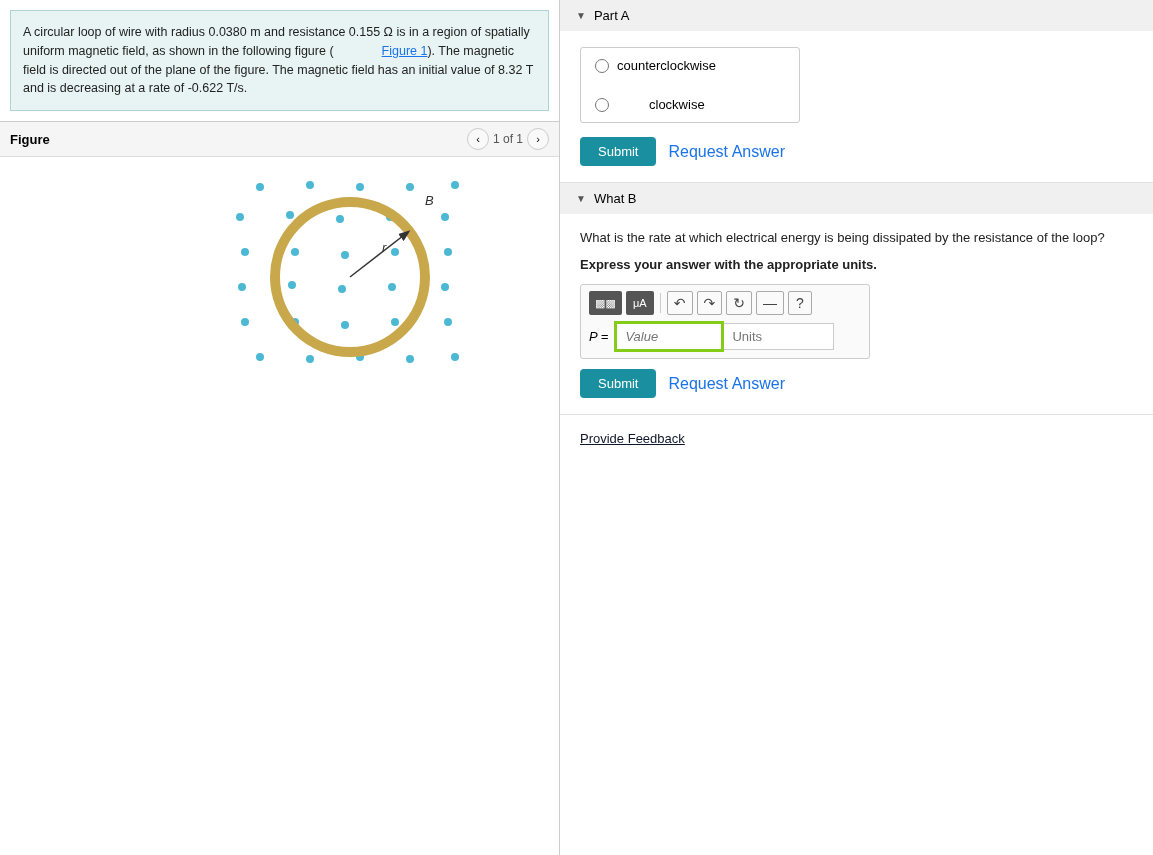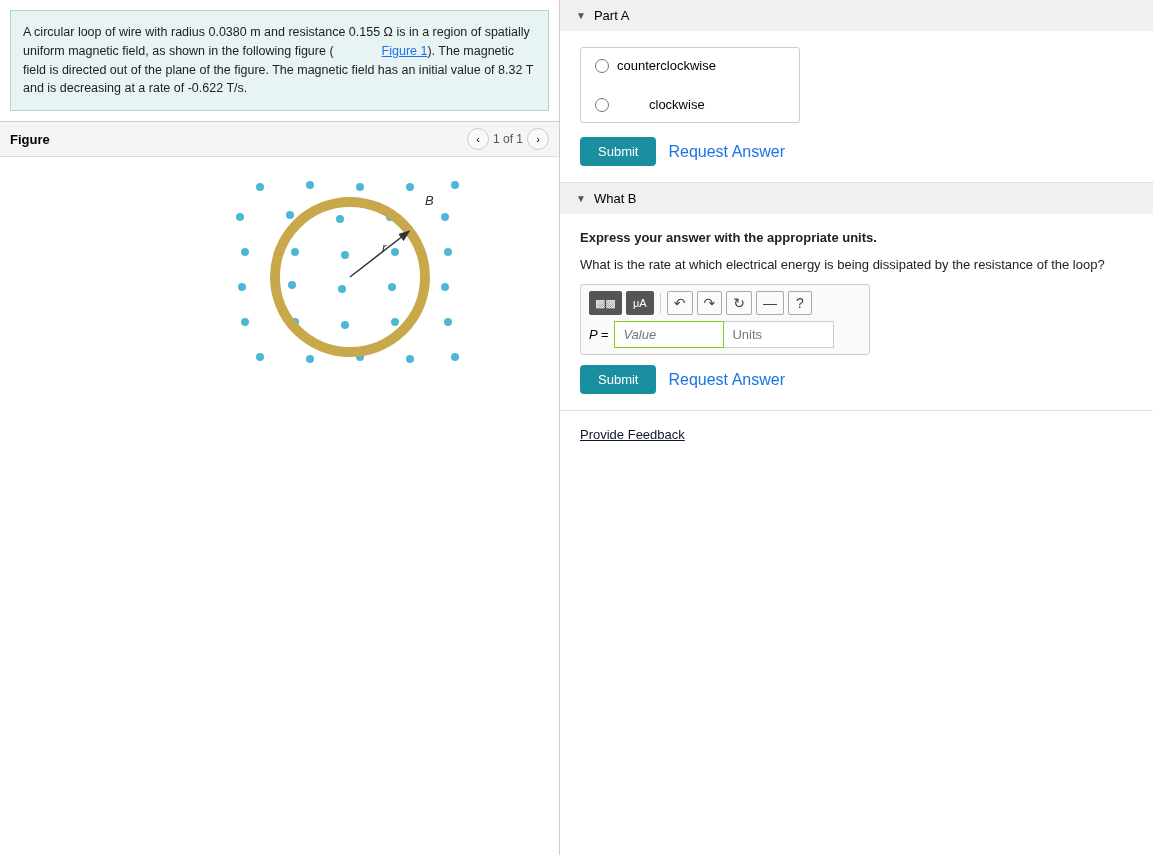--- a/index.html
+++ b/index.html
@@ -247,21 +247,21 @@
     }
 
     .p-label {
       font-style: italic;
       font-size: 13px;
       margin-right: 6px;
       white-space: nowrap;
     }
 
     .value-input {
-      border: 1px solid #84cc16;
+      border: 3px solid #84cc16;
       padding: 5px 8px;
       font-size: 13px;
       font-style: italic;
       color: #aaa;
       width: 110px;
       outline: none;
     }
 
     .units-input {
       border: 1px solid #ccc;
@@ -394,22 +394,22 @@
       </div>
     </div>
   </div>
 
   <div class="part-section">
     <div class="part-header">
       <span class="arrow">▼</span>
       <span class="part-title">What B</span>
     </div>
     <div class="part-content">
+      <p class="question-text">What is the rate at which electrical energy is being dissipated by the resistance of the loop?</p>
       <p class="question-text bold-note">Express your answer with the appropriate units.</p>
-      <p class="question-text">What is the rate at which electrical energy is being dissipated by the resistance of the loop?</p>
 
       <div class="math-toolbar">
         <div class="toolbar-row">
           <button class="toolbar-btn">
             <span>▩▩</span>
           </button>
           <button class="toolbar-btn">
             <span>μA</span>
           </button>
           <div class="toolbar-separator"></div>

